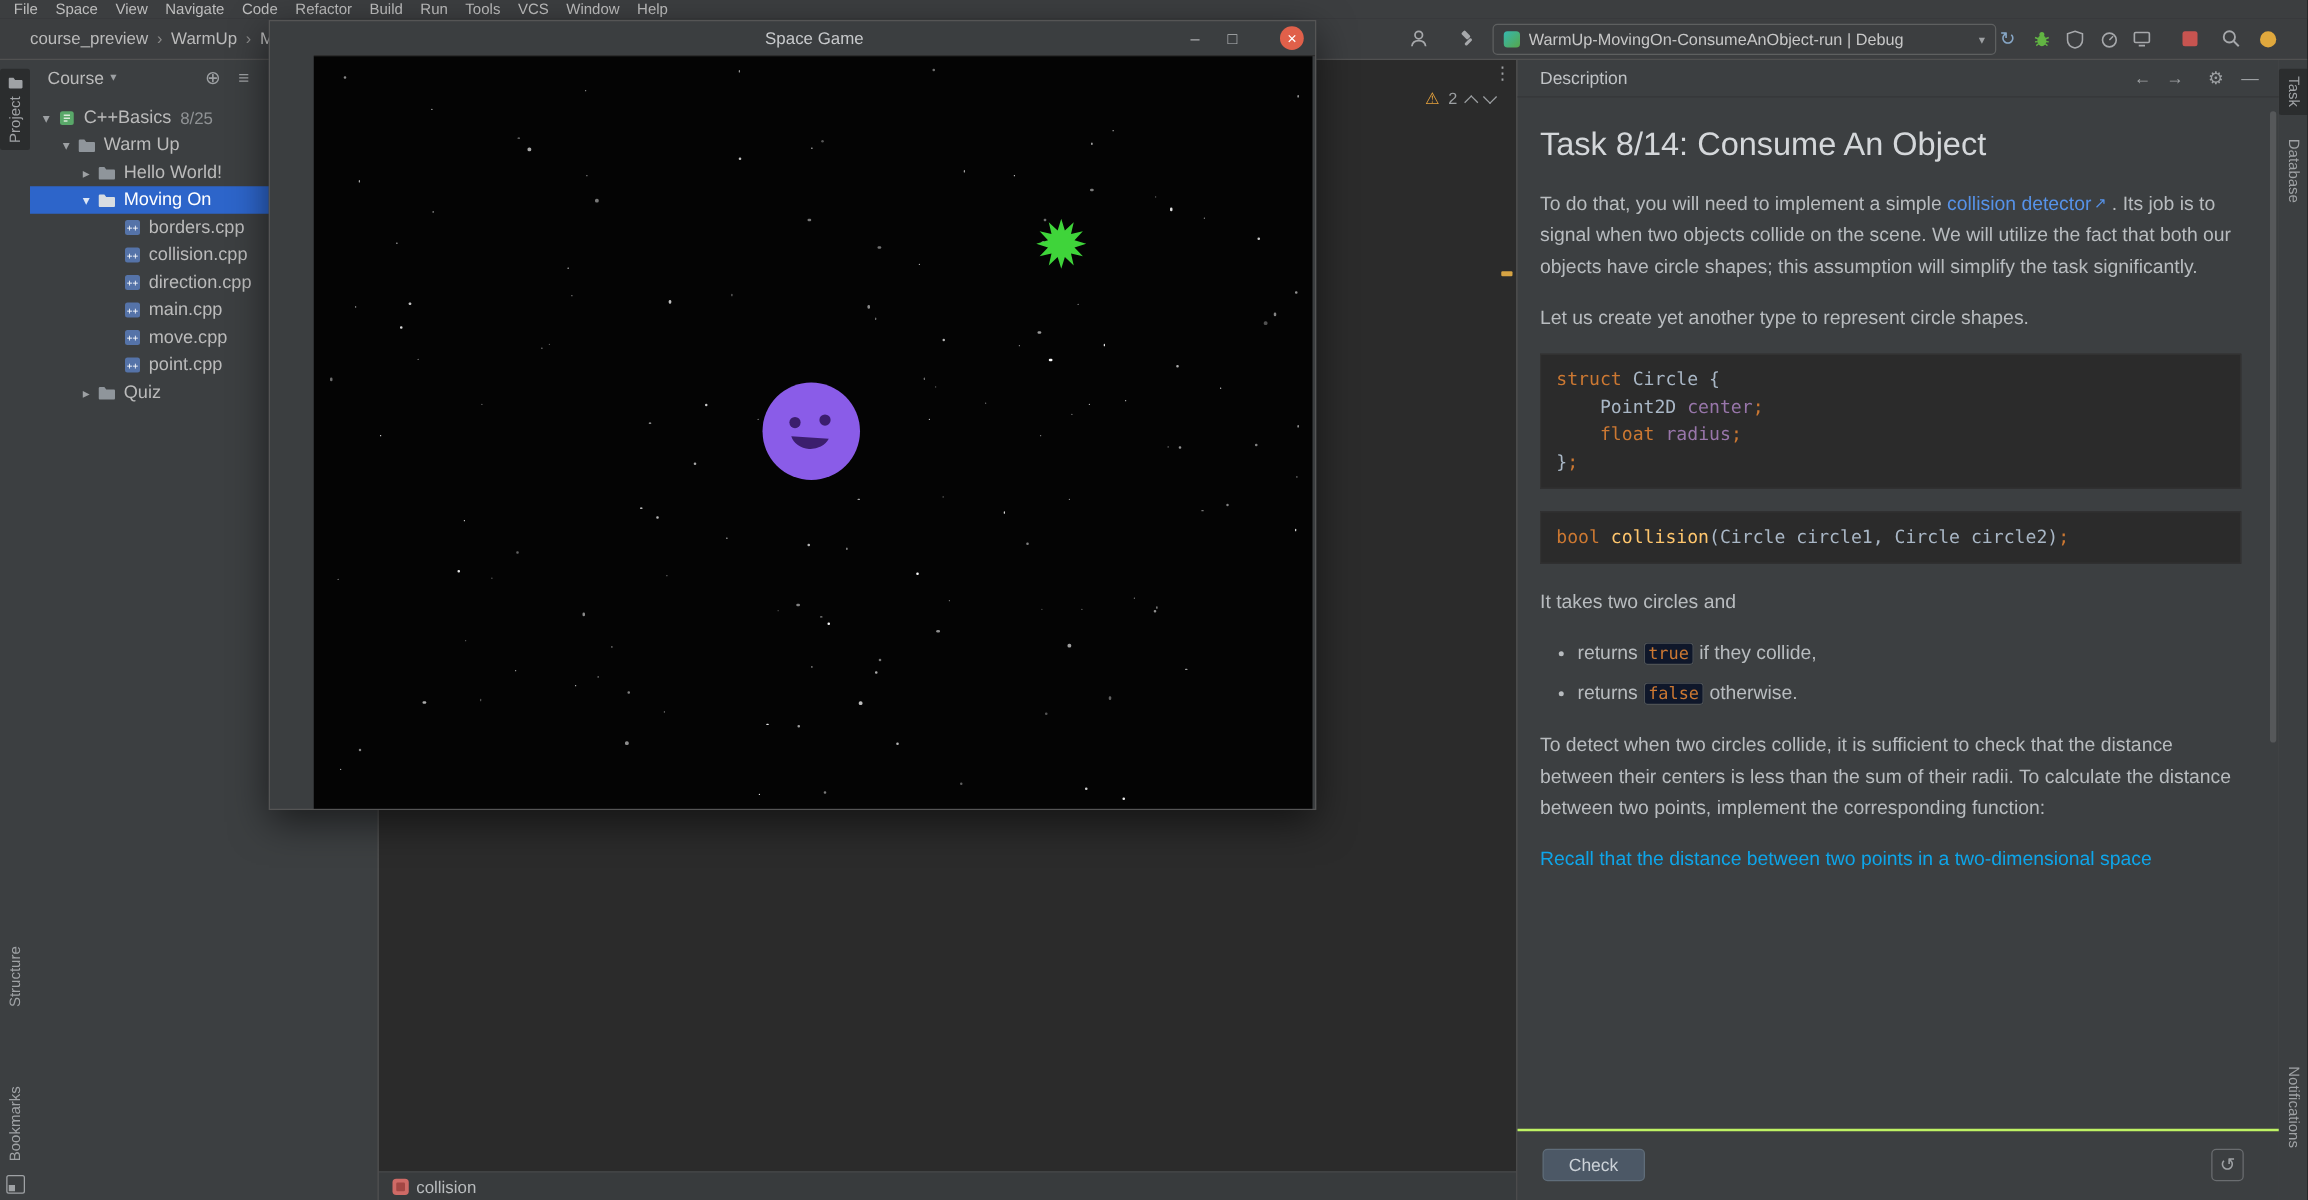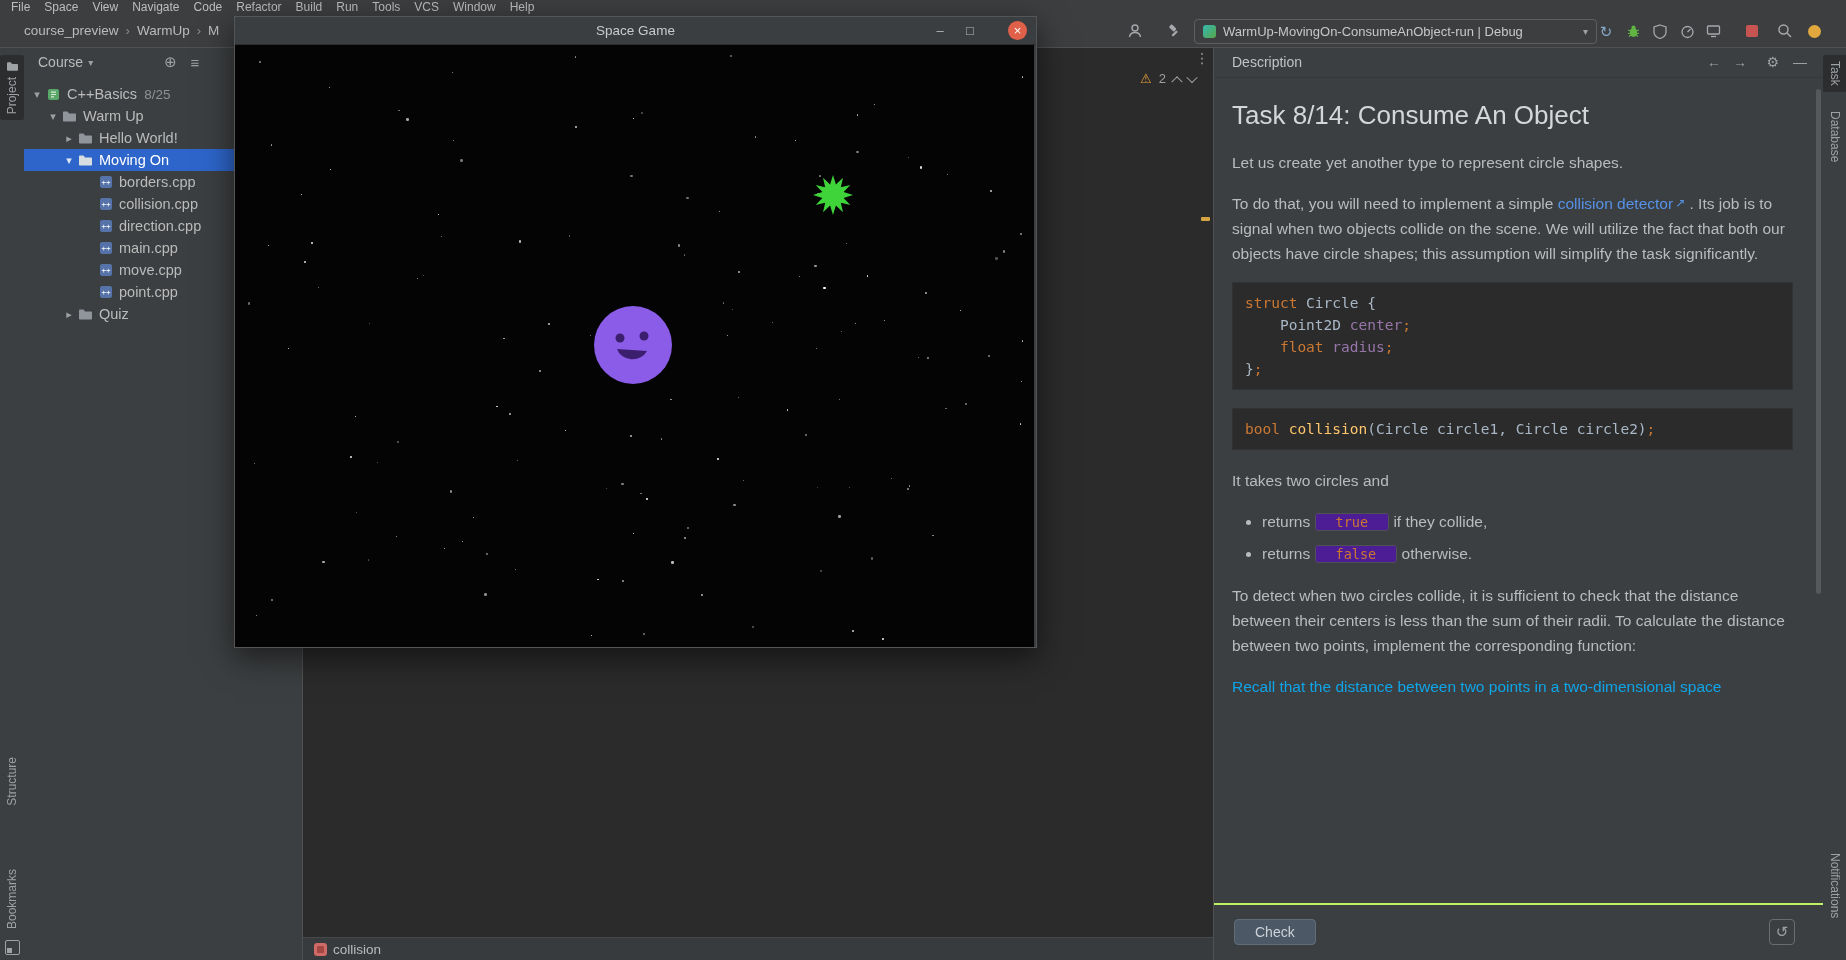--- a/index.html
+++ b/index.html
@@ -68,34 +68,34 @@
   .desc-body h1{font-size:26px;line-height:30px;color:#d4d7da;font-weight:400;margin:14px 0 20px 0;}
   .desc-body p{margin:0 0 16px 0;}
   .task-link{color:#5692e8;}
   .ext-arrow{color:#5692e8;font-size:12px;vertical-align:2px;padding-left:2px;}
   .code-block{background:#2b2b2b;border:1px solid #323232;margin:2px 0 18px 0;padding:9px 12px;
               font-family:"DejaVu Sans Mono", monospace;font-size:14.5px;line-height:22px;color:#a9b7c6;}
   .cl{white-space:pre;}
   .kw{color:#cc7832;}
   .fn{color:#ffc66d;}
   .fld{color:#9876aa;}
-  .inline-code{font-family:"DejaVu Sans Mono", monospace;font-size:13.5px;color:#cc7832;background:#4c1d95;
-               border:1px solid #4e5254;border-radius:3px;padding:0 20px;}
+  .inline-code{font-family:"DejaVu Sans Mono", monospace;font-size:13.5px;color:#cc7832;background:#0f172a;
+               border:1px solid #4e5254;border-radius:3px;padding:0 3px;}
   .desc-body ul{margin:0 0 16px 30px;padding:0;}
   .desc-body li{margin:0 0 6px 0;}
   .clipped{color:#0ea5e9;margin-bottom:0;}
   .desc-footer{position:absolute;left:0;bottom:0;width:100%;height:55px;border-top:2px solid #bef264;background:#3c3f41;}
   .check-btn{position:absolute;left:20px;top:14px;height:26px;padding:0 20px;background:#4c5866;border:1px solid #5f6d7a;
              border-radius:4px;color:#ccd2d8;font-size:14px;font-family:"Liberation Sans", sans-serif;}
   .reset-btn{position:absolute;right:28px;top:14px;width:24px;height:24px;border:1px solid #6a6d70;border-radius:4px;
              color:#9da0a3;font-size:15px;display:flex;align-items:center;justify-content:center;}
   .desc-scrollbar{position:absolute;right:2px;top:42px;width:5px;height:505px;background:#5f6163;border-radius:3px;opacity:0.75;}
   
-  .game-window{position:absolute;left:234px;top:16px;width:801px;background:#3b3e40;border:1px solid #555;
-               box-shadow:0 10px 30px rgba(0,0,0,0.55);z-index:50;}
+  .game-window{position:absolute;left:215px;top:16px;width:801px;background:#3b3e40;border:1px solid #555;
+               box-shadow:0 10px 30px rgba(0,0,0,0.55);z-index:50;padding-left:35px;}
   .gw-title{position:relative;height:27px;display:flex;align-items:center;justify-content:center;
             font-size:13.5px;color:#c8cacc;border-bottom:1px solid #2c2c2c;}
   .gw-btn{position:absolute;top:0;height:27px;display:flex;align-items:center;justify-content:center;color:#b5b7b9;font-size:13px;}
   .gw-close{position:absolute;top:4px;right:9px;width:19px;height:19px;border-radius:50%;background:#e0604a;
             color:#fff;font-size:13px;line-height:19px;text-align:center;}
   .gw-canvas{position:relative;width:799px;height:602px;background:#040404;overflow:hidden;}
   .star{position:absolute;background:#ffffff;border-radius:50%;}
   .player{position:absolute;left:357px;top:259px;}
   .consumable{position:absolute;left:576px;top:128px;}
 </style>
@@ -358,23 +358,23 @@
       <span class="dh-ico" style="right:102px">←</span>
       <span class="dh-ico" style="right:76px">→</span>
       <span class="dh-ico" style="right:44px">⚙</span>
       <span class="dh-ico" style="right:16px">—</span>
     </div>
 
     <div class="desc-body">
       <h1>Task 8/14: Consume An Object</h1>
 
 
+      <p><span>To do that, you will need to implement a simple </span><span class="task-link">collision detector</span><span class="ext-arrow">↗</span><span> . Its job is to signal when two objects collide on the scene. We will utilize the fact that both our objects have circle shapes; this assumption will simplify the task significantly.</span></p>
+
       <p>Let us create yet another type to represent circle shapes.</p>
-
-      <p><span>To do that, you will need to implement a simple </span><span class="task-link">collision detector</span><span class="ext-arrow">↗</span><span> . Its job is to signal when two objects collide on the scene. We will utilize the fact that both our objects have circle shapes; this assumption will simplify the task significantly.</span></p>
 
       <div class="code-block">
         <div class="cl"><span class="kw">struct</span><span> Circle {</span></div>
         <div class="cl"><span>    Point2D </span><span class="fld">center</span><span class="kw">;</span></div>
         <div class="cl"><span>    </span><span class="kw">float</span><span> </span><span class="fld">radius</span><span class="kw">;</span></div>
         <div class="cl"><span>}</span><span class="kw">;</span></div>
       </div>
 
 
       <div class="code-block">

